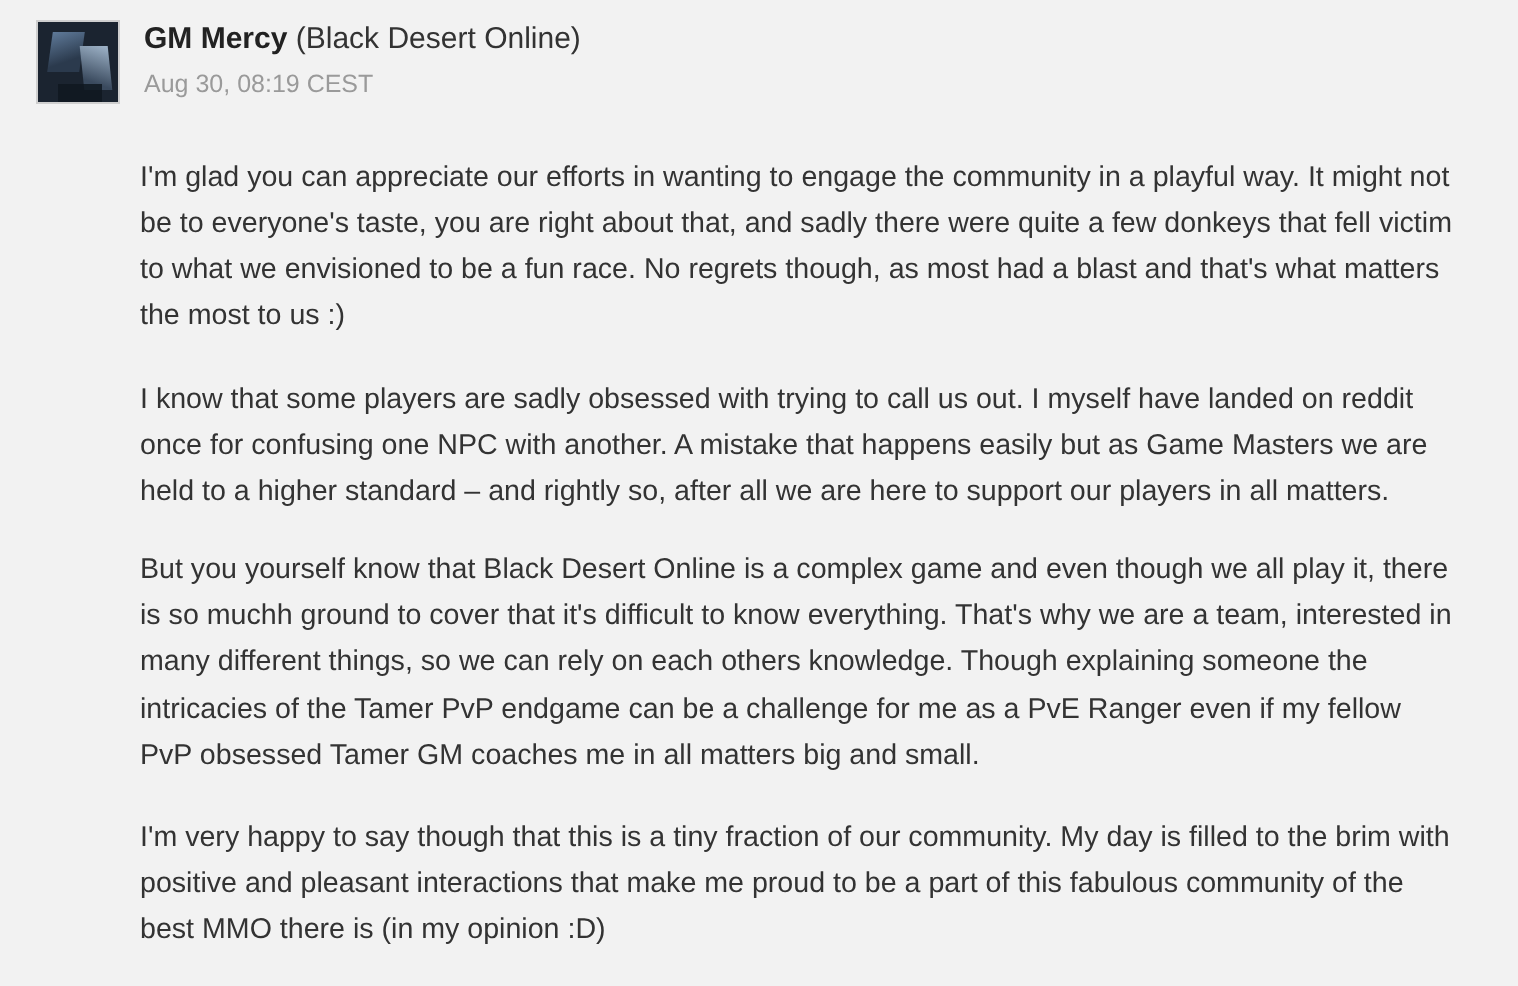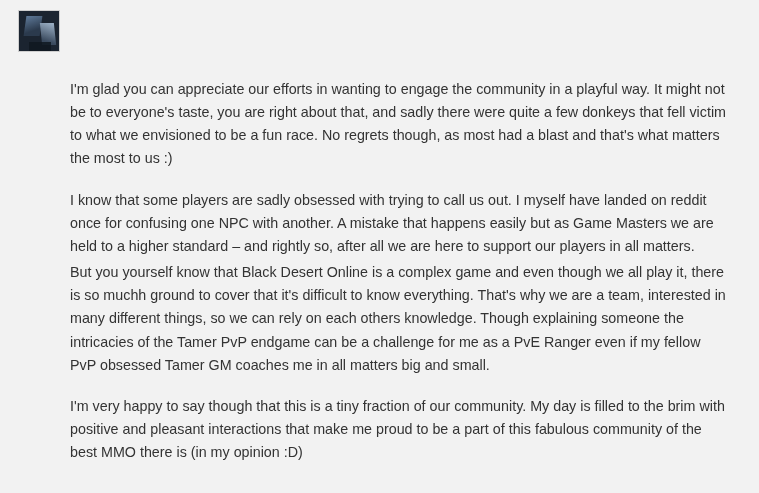--- a/index.html
+++ b/index.html
@@ -90,37 +90,43 @@
     padding-left: 52px;
     padding-right: 14px;
     font-size: 14.3px;
     line-height: 1.62;
     color: #333333;
   }
   .para {
     margin: 0 0 18px 0;
   }
   .para.tight {
-    margin-bottom: 3px;
+    margin-bottom: 16px;
   }
   .para:last-child {
     margin-bottom: 0;
   }
 </style>
 </head>
 <body>
 
 <div class="post">
 
   <div class="post-header">
     <div class="avatar">
       <div class="av-shape-a"></div>
       <div class="av-shape-b"></div>
       <div class="av-shape-c"></div>
     </div>
+    <div class="header-text">
+      <div class="author-line">
+        <span class="author-name">GM Mercy</span><span> </span><span class="author-game">(Black Desert Online)</span>
+      </div>
+      <div class="timestamp">Aug 30, 08:19 CEST</div>
+    </div>
   </div>
 
   <div class="post-body">
     <p class="para">I'm glad you can appreciate our efforts in wanting to engage the community in a playful way. It might not be to everyone's taste, you are right about that, and sadly there were quite a few donkeys that fell victim to what we envisioned to be a fun race. No regrets though, as most had a blast and that's what matters the most to us :)</p>
     <p class="para tight">I know that some players are sadly obsessed with trying to call us out. I myself have landed on reddit once for confusing one NPC with another. A mistake that happens easily but as Game Masters we are held to a higher standard – and rightly so, after all we are here to support our players in all matters.</p>
     <p class="para">But you yourself know that Black Desert Online is a complex game and even though we all play it, there is so muchh ground to cover that it's difficult to know everything. That's why we are a team, interested in many different things, so we can rely on each others knowledge. Though explaining someone the intricacies of the Tamer PvP endgame can be a challenge for me as a PvE Ranger even if my fellow PvP obsessed Tamer GM coaches me in all matters big and small.</p>
     <p class="para">I'm very happy to say though that this is a tiny fraction of our community. My day is filled to the brim with positive and pleasant interactions that make me proud to be a part of this fabulous community of the best MMO there is (in my opinion :D)</p>
   </div>
 
 </div>

